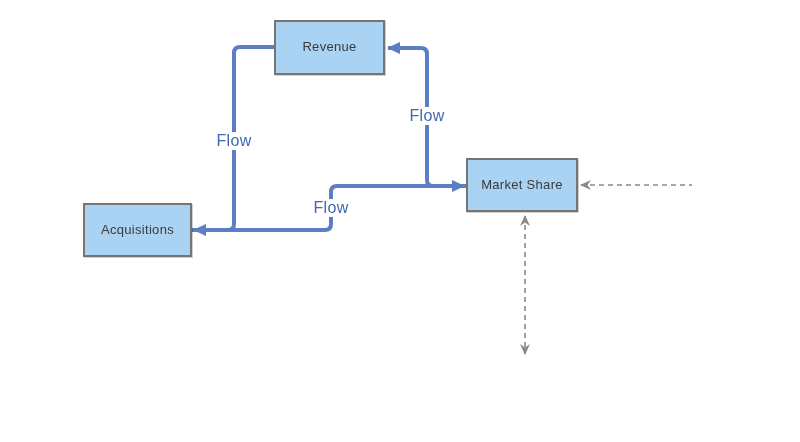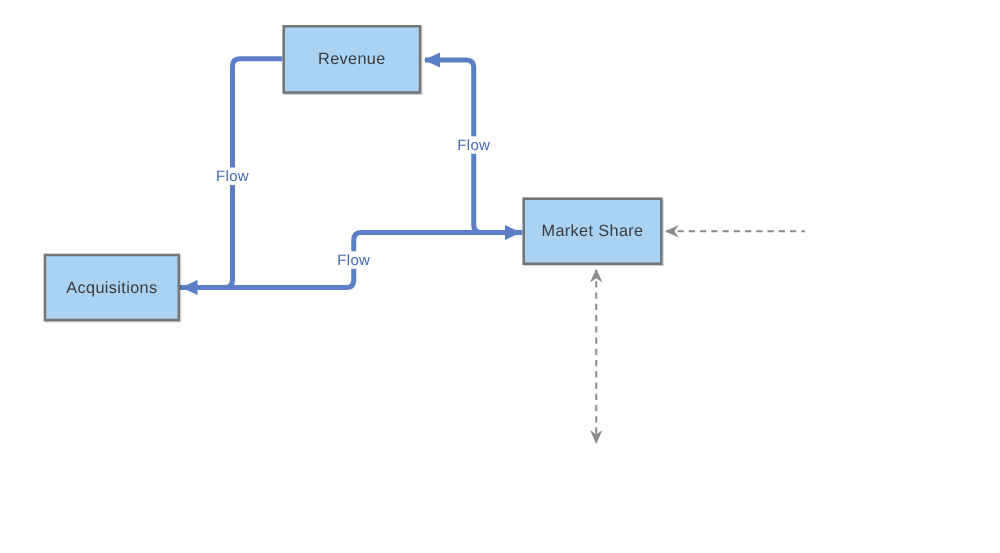--- a/index.html
+++ b/index.html
@@ -13,20 +13,21 @@
     --node-text:#3b3b3b;
     --background:#ffffff;
   }
   html,body{margin:0;padding:0;background:var(--background);}
   body{font-family:"Liberation Sans","DejaVu Sans",sans-serif;}
   .canvas{
     position:relative;
     width:644px;height:442px;
     background:var(--background);
     overflow:hidden;
+    margin-left:48px;
   }
   svg.wires{position:absolute;left:0;top:0;width:800px;height:442px;}
   .node{
     position:absolute;
     display:flex;align-items:center;justify-content:center;
     box-sizing:border-box;
     text-align:center;
     color:var(--node-text);
     font-size:13px;
     letter-spacing:0.3px;
@@ -41,21 +42,21 @@
     background:var(--ellipse-fill);
     border:2px solid var(--ellipse-border);
     border-radius:50%;
     box-shadow:1px 1px 0 rgba(0,0,0,0.12);
   }
   .flow-label{
     position:absolute;
     transform:translate(-50%,-50%);
     background:var(--background);
     color:var(--flow-label);
-    font-size:12px;
+    font-size:16px;
     letter-spacing:0.3px;
     padding:0 3px;
     white-space:nowrap;
   }
 </style>
 </head>
 <body>
 
 <div class="canvas">
 

